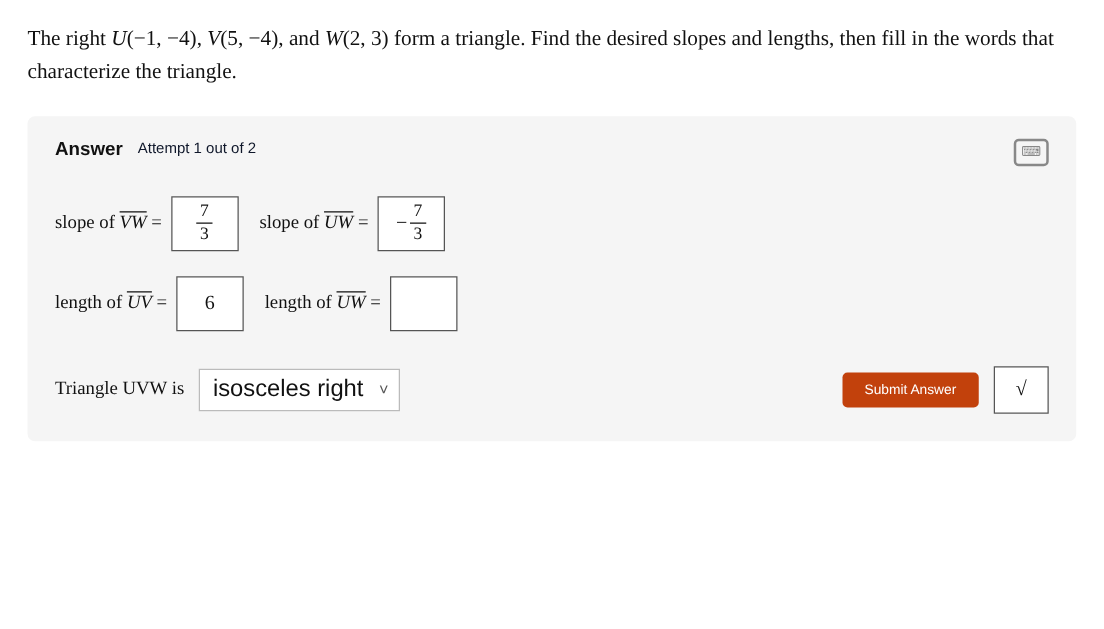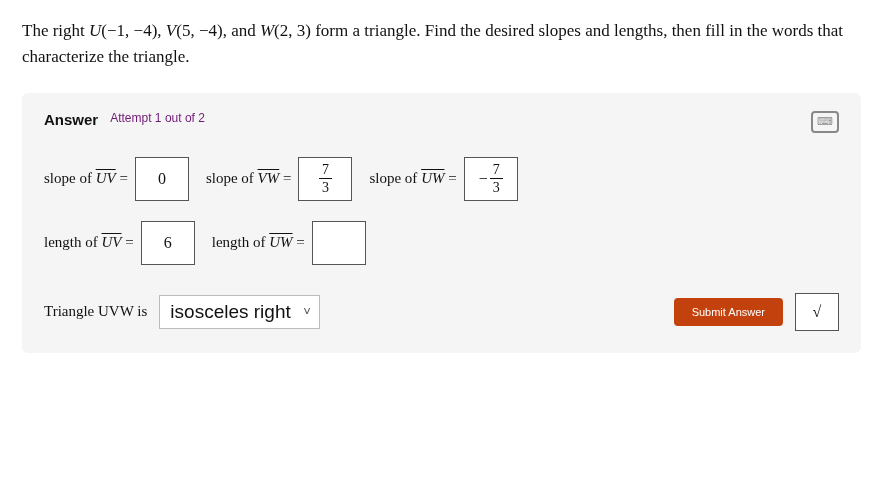--- a/index.html
+++ b/index.html
@@ -27,21 +27,21 @@
       gap: 12px;
       margin-bottom: 24px;
     }
     .answer-label {
       font-weight: bold;
       font-size: 15px;
       font-family: Arial, sans-serif;
     }
     .attempt-label {
       font-size: 12px;
-      color: #701a75;
+      color: #0f172a;
       font-family: Arial, sans-serif;
     }
     .keyboard-icon {
       margin-left: auto;
       width: 28px;
       height: 22px;
       border: 2px solid #888;
       border-radius: 4px;
       display: flex;
       align-items: center;
@@ -176,26 +176,20 @@
 <div class="answer-section">
   <div class="answer-header">
     <span class="answer-label">Answer</span>
     <span class="attempt-label">Attempt 1 out of 2</span>
     <div class="keyboard-icon">⌨</div>
   </div>
 
   <div class="rows-container">
 
     <div class="slope-row">
-      <div class="field-group">
-        <span class="field-label">slope of <span class="overline">UV</span> =</span>
-        <div class="answer-box">
-          <span>0</span>
-        </div>
-      </div>
 
       <div class="field-group">
         <span class="field-label">slope of <span class="overline">VW</span> =</span>
         <div class="answer-box">
           <div class="fraction">
             <span class="numerator">7</span>
             <span class="denominator">3</span>
           </div>
         </div>
       </div>

